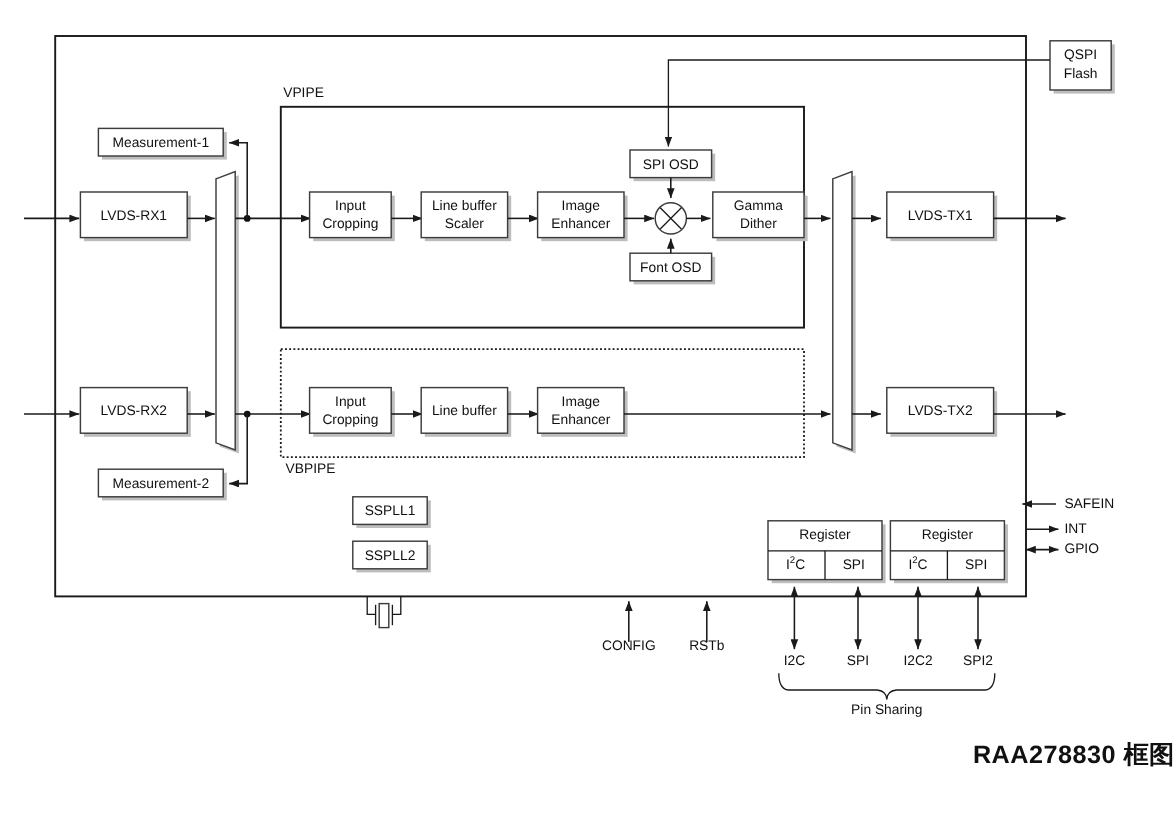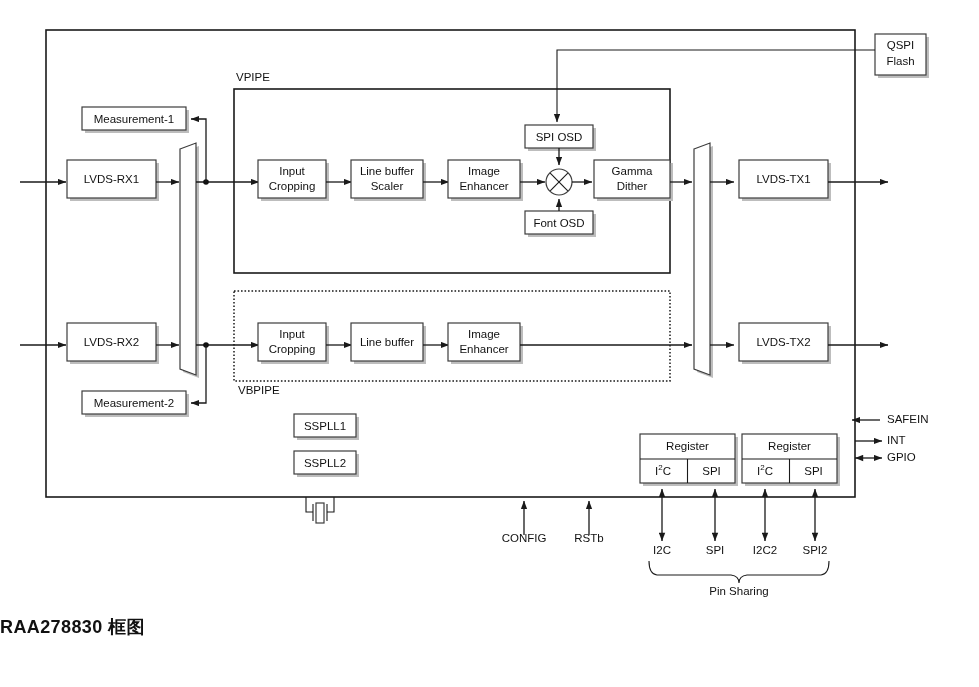--- a/index.html
+++ b/index.html
@@ -93,23 +93,23 @@
     baseline-shift: super;
   }
   .dot {
     fill: #111111;
   }
   .title-txt {
     position: absolute;
     left: 0;
     top: 615px;
     width: 979px;
-    text-align: left;
-    font-family: "Liberation Sans", sans-serif;
-    font-size: 18px;
+    text-align: right;
+    font-family: "Liberation Sans", sans-serif;
+    font-size: 21px;
     font-weight: bold;
     color: #111111;
     letter-spacing: 0.4px;
   }
   .watermark {
     position: absolute;
     left: 735px;
     top: 622px;
     font-family: "Liberation Sans", sans-serif;
     font-size: 25px;

